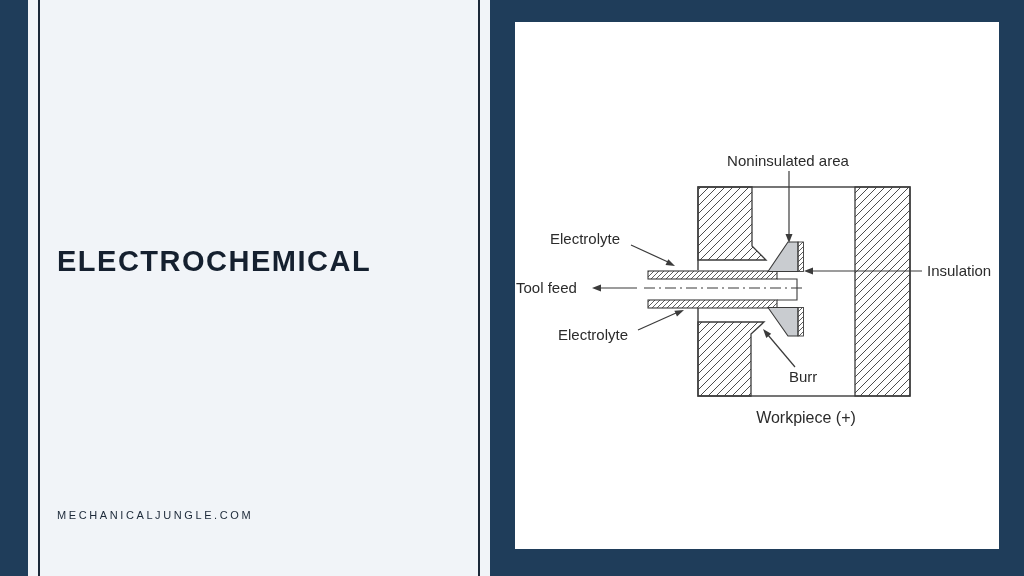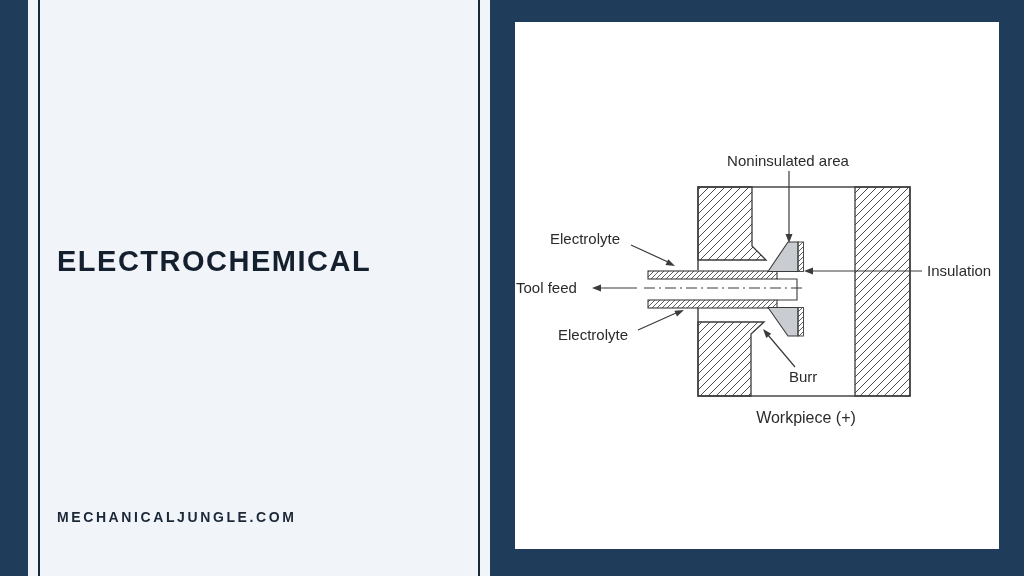--- a/index.html
+++ b/index.html
@@ -14,21 +14,21 @@
   .right-section{position:absolute;left:490px;top:0;width:534px;height:576px;background:#1f3d5a;}
   .white-panel{position:absolute;left:515px;top:22px;width:484px;height:527px;background:#ffffff;}
   .title{
     position:absolute;left:57px;top:246px;margin:0;
     font-size:29px;line-height:31px;font-weight:bold;
     letter-spacing:1.5px;color:#15202f;
   }
   .title span{display:block;text-align:center;}
   .site{
     position:absolute;left:57px;top:509px;
-    font-size:14px;font-weight:bold;letter-spacing:2.6px;color:#1b2838;
+    font-size:11px;font-weight:normal;letter-spacing:2.6px;color:#1b2838;
   }
   svg text{font-family:"Liberation Sans",sans-serif;fill:#2b2b2b;}
   .diagram-svg{position:absolute;left:515px;top:22px;}
 </style>
 </head>
 <body>
 
 <div class="stage">
 
   <div class="bar-left"></div>

